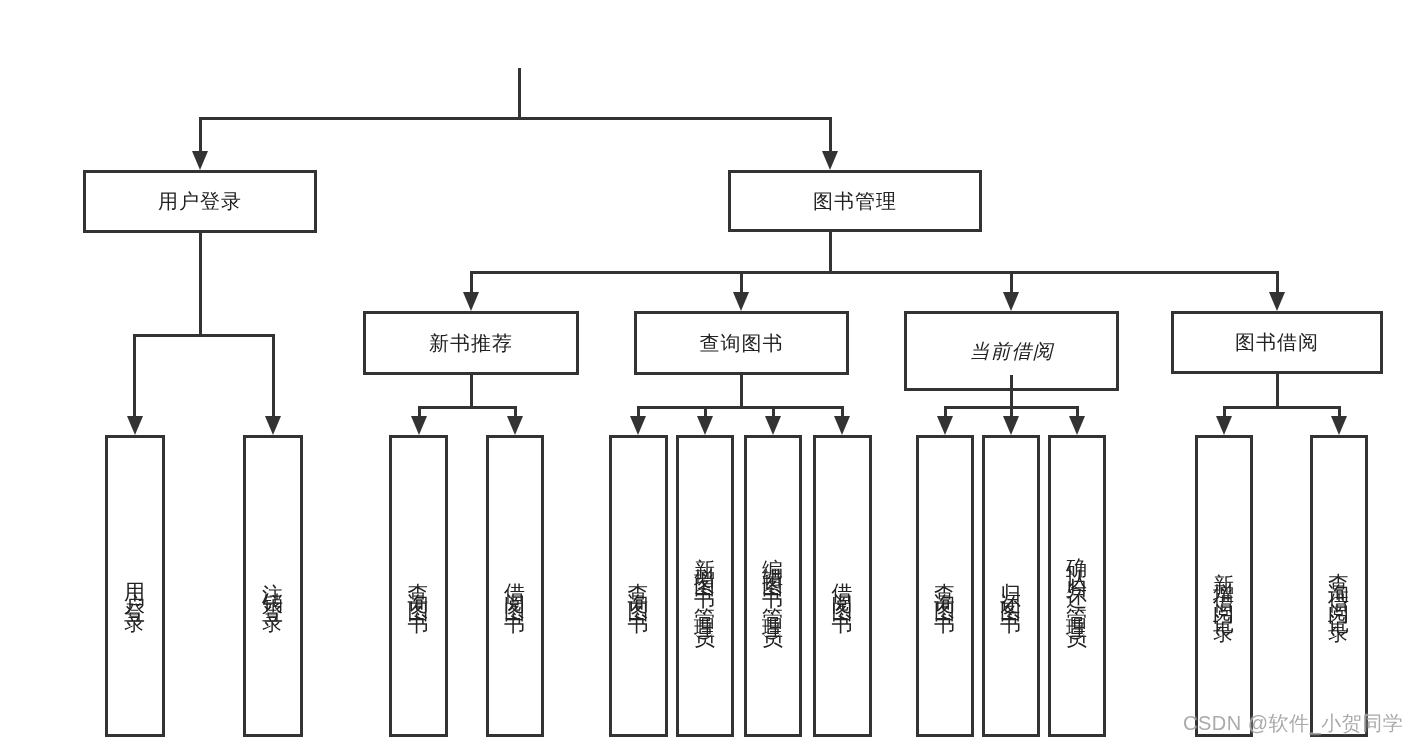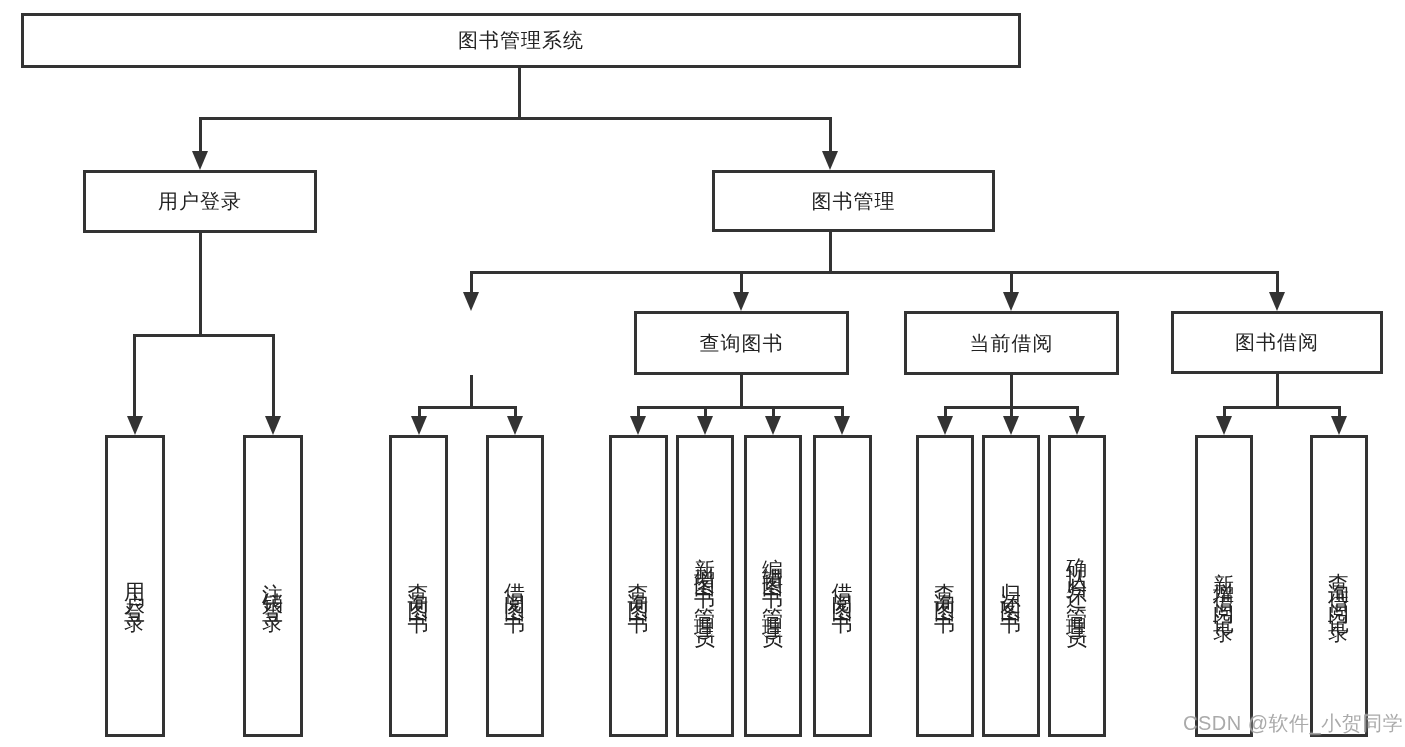--- a/index.html
+++ b/index.html
@@ -49,27 +49,27 @@
     z-index:10;
     white-space:nowrap;
     text-shadow:0 0 2px rgba(255,255,255,0.9);
   }
 </style>
 </head>
 <body>
 
 <div class="stage">
 
-  <div class="box hbox" style="left:21px;top:13px;width:1000px;height:55px;">图书管理系统</div>
 
   <div class="box hbox" style="left:83px;top:170px;width:234px;height:63px;">用户登录</div>
-  <div class="box hbox" style="left:712px;top:170px;width:283px;height:62px;">图书管理</div>
+  <div class="box hbox" style="left:728px;top:170px;width:254px;height:62px;">图书管理</div>
 
+  <div class="box hbox" style="left:363px;top:311px;width:216px;height:64px;">新书推荐</div>
   <div class="box hbox" style="left:634px;top:311px;width:215px;height:64px;">查询图书</div>
-  <div class="box hbox" style="left:904px;top:311px;width:215px;height:64px;">当前借阅</div>
+  <div class="box hbox" style="left:904px;top:311px;width:215px;height:80px;font-style:italic;">当前借阅</div>
   <div class="box hbox" style="left:1171px;top:311px;width:212px;height:63px;">图书借阅</div>
 
   <div class="box vbox" style="left:105px;">用户登录</div>
   <div class="box vbox" style="left:243px;">注销登录</div>
 
   <div class="box vbox" style="left:389px;width:59px;">查询图书</div>
   <div class="box vbox" style="left:486px;width:58px;">借阅图书</div>
 
   <div class="box vbox" style="left:609px;width:59px;">查询图书</div>
   <div class="box vbox" style="left:676px;width:58px;">新增图书（管理员）</div>

